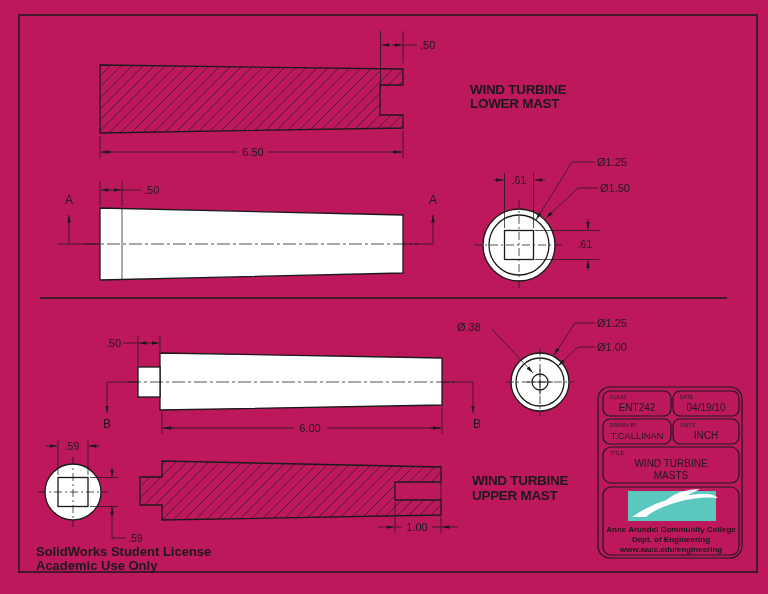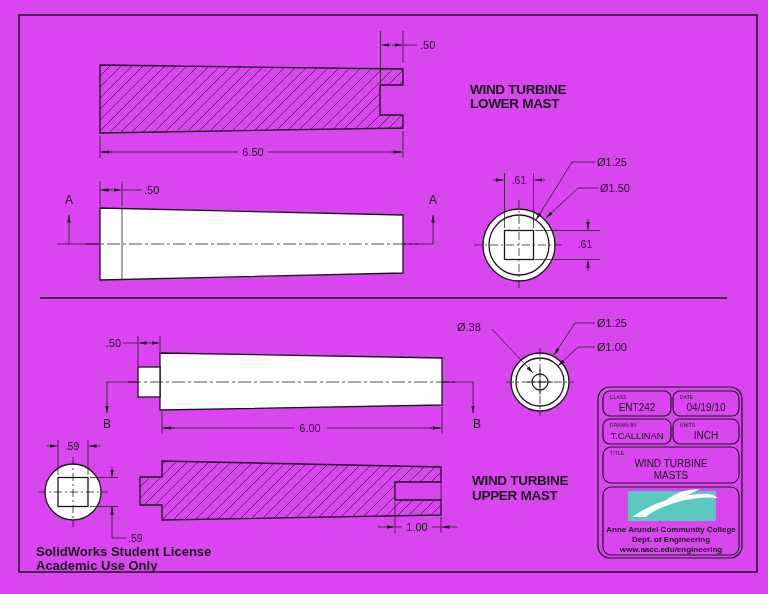--- a/index.html
+++ b/index.html
@@ -1,16 +1,16 @@
 <!DOCTYPE html>
 <html><head>
 <meta charset="utf-8">
 <style>
   html,body{margin:0;padding:0;background:#fff;}
-  #sheet{position:relative;width:768px;height:594px;background:#d946ef;overflow:hidden;}
+  #sheet{position:relative;width:768px;height:594px;background:#be185d;overflow:hidden;}
   svg{position:absolute;left:0;top:0;}
   text{font-family:"Liberation Sans",sans-serif;fill:#1a1a1a;}
   .outline{fill:#fff;stroke:#1a1a1a;stroke-width:1.3;}
   .hatched{fill:url(#hatch);stroke:#1a1a1a;stroke-width:1.3;}
   .thin{stroke:#1a1a1a;stroke-width:0.75;fill:none;}
   .center{stroke:#1a1a1a;stroke-width:0.75;fill:none;stroke-dasharray:13 3 3 3;}
   .center2{stroke:#1a1a1a;stroke-width:0.75;fill:none;stroke-dasharray:8 3 2 3;}
   .arrow{stroke:#1a1a1a;stroke-width:0.75;fill:none;marker-end:url(#arr);}
   .frame{fill:none;stroke:#1a1a1a;stroke-width:1.5;}
   .tbbox{fill:none;stroke:#1a1a1a;stroke-width:1.2;}

